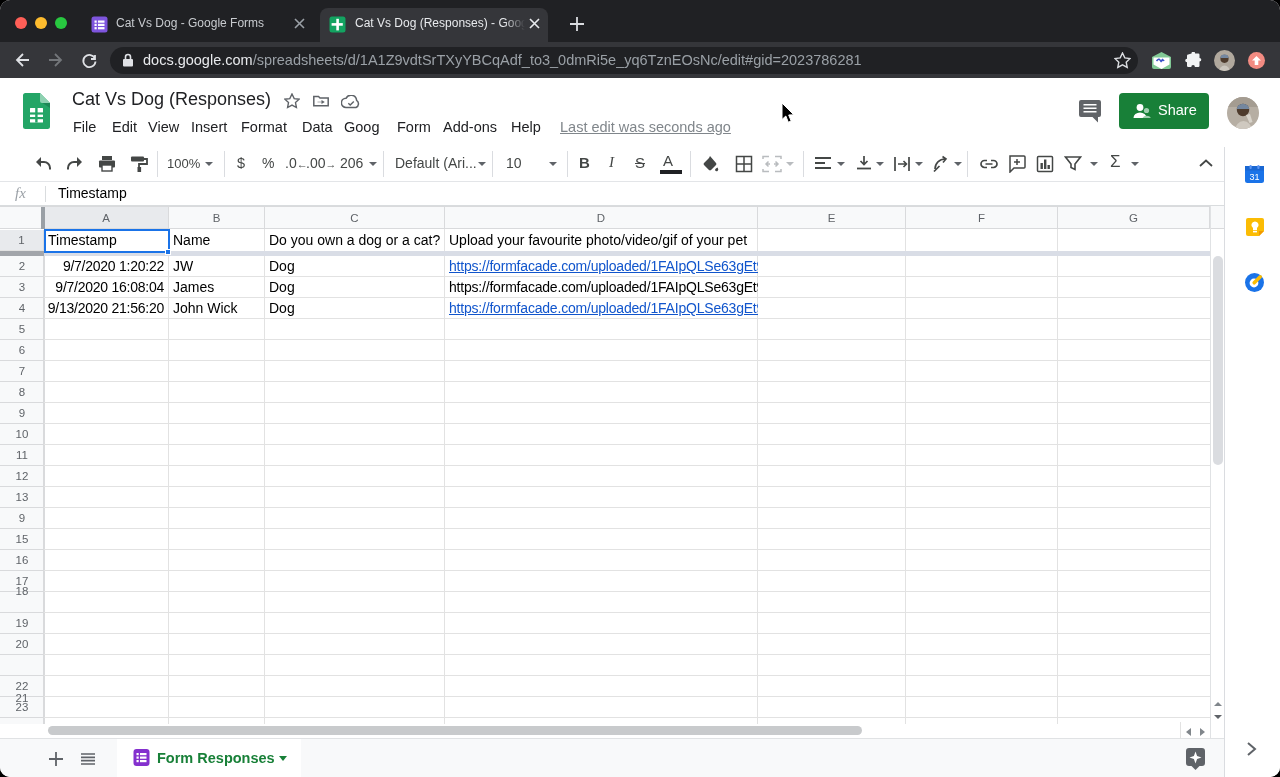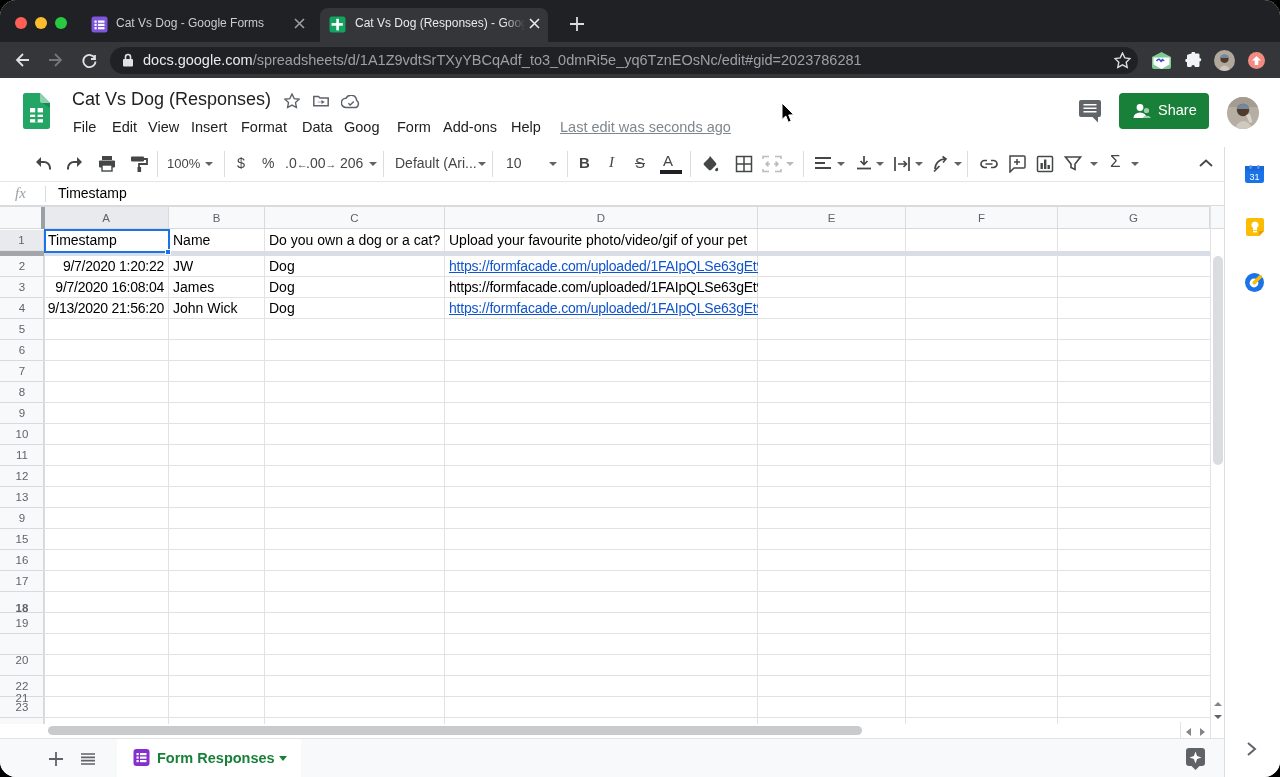--- a/index.html
+++ b/index.html
@@ -1,18 +1,18 @@
 <!DOCTYPE html>
 <html><head>
 <meta charset="utf-8">
 <style>
   html,body{margin:0;padding:0;background:#000;}
   *{box-sizing:border-box;}
   body{font-family:"Liberation Sans",sans-serif;}
-  .win{position:relative;width:1280px;height:777px;border-radius:16px;overflow:hidden;background:#fff;}
+  .win{position:relative;width:1280px;height:777px;border-radius:10px;overflow:hidden;background:#fff;}
   .abs{position:absolute;}
   .tabstrip{position:absolute;left:0;top:0;width:1280px;height:42px;background:#202124;}
   .light{position:absolute;top:17px;width:12px;height:12px;border-radius:50%;}
   .tabtxt{font-size:12px;color:#c8cbcf;white-space:nowrap;}
   .activetab{position:absolute;left:320px;top:8px;width:228px;height:34px;background:#35363a;border-radius:8px 8px 0 0;}
   .urlrow{position:absolute;left:0;top:42px;width:1280px;height:36px;background:#35363a;}
   .pill{position:absolute;left:110px;top:5px;width:1028px;height:27px;border-radius:14px;background:#202124;}
   .urltxt{position:absolute;left:143px;top:9.5px;font-size:14.5px;color:#9aa0a6;white-space:nowrap;width:970px;overflow:hidden;}
   .shead{position:absolute;left:0;top:78px;width:1280px;height:69px;background:#fff;}
   .menuitem{position:absolute;top:41px;font-size:14.5px;color:#202124;}
@@ -330,23 +330,23 @@
   <div class="gutnum" style="top:176px;height:21px;background:none;border:none;">8</div>
   <div class="gutnum" style="top:197px;height:21px;background:none;border:none;">9</div>
   <div class="gutnum" style="top:218px;height:21px;background:none;border:none;">10</div>
   <div class="gutnum" style="top:239px;height:21px;background:none;border:none;">11</div>
   <div class="gutnum" style="top:260px;height:21px;background:none;border:none;">12</div>
   <div class="gutnum" style="top:281px;height:21px;background:none;border:none;">13</div>
   <div class="gutnum" style="top:302px;height:21px;background:none;border:none;">9</div>
   <div class="gutnum" style="top:323px;height:21px;background:none;border:none;">15</div>
   <div class="gutnum" style="top:344px;height:21px;background:none;border:none;">16</div>
   <div class="gutnum" style="top:365px;height:21px;background:none;border:none;">17</div>
-  <div class="gutnum" style="top:392px;height:21px;background:none;border:none;font-weight:bold;">18</div>
+  <div class="gutnum" style="top:375px;height:21px;background:none;border:none;">18</div>
   <div class="gutnum" style="top:407px;height:21px;background:none;border:none;">19</div>
-  <div class="gutnum" style="top:444px;height:21px;background:none;border:none;">20</div>
+  <div class="gutnum" style="top:428px;height:21px;background:none;border:none;">20</div>
   <div class="gutnum" style="top:449px;height:21px;background:none;border:none;margin-top:33px;">21</div>
   <div class="gutnum" style="top:470px;height:21px;background:none;border:none;">22</div>
   <div class="gutnum" style="top:491px;height:21px;background:none;border:none;">23</div>
   <div class="gutnum" style="top:512px;height:21px;background:none;border:none;">24</div>
 
   <div class="cell cellr" style="left:44px;top:50px;width:124px;letter-spacing:-0.25px;">9/7/2020 1:20:22</div>
   <div class="cell" style="left:169px;top:50px;width:96px;">JW</div>
   <div class="cell" style="left:265px;top:50px;width:180px;">Dog</div>
   <div class="cell link" style="left:445px;top:50px;width:313px;letter-spacing:-0.2px;">https://formfacade.com/uploaded/1FAIpQLSe63gEt9Ay</div>
   <div class="cell cellr" style="left:44px;top:71px;width:124px;letter-spacing:-0.25px;">9/7/2020 16:08:04</div>

